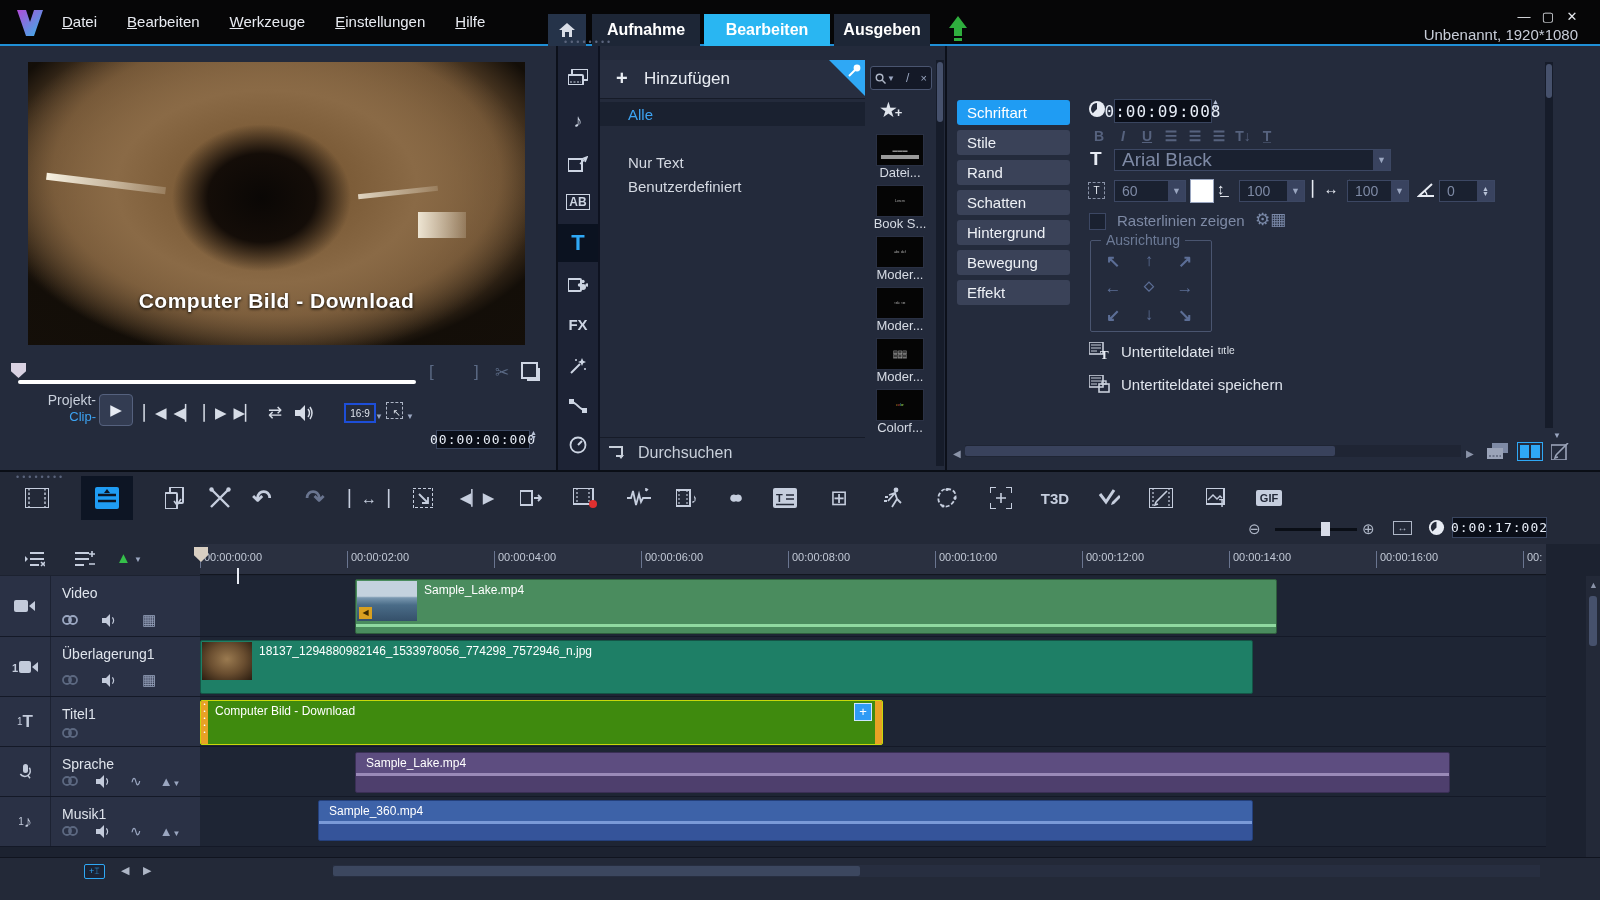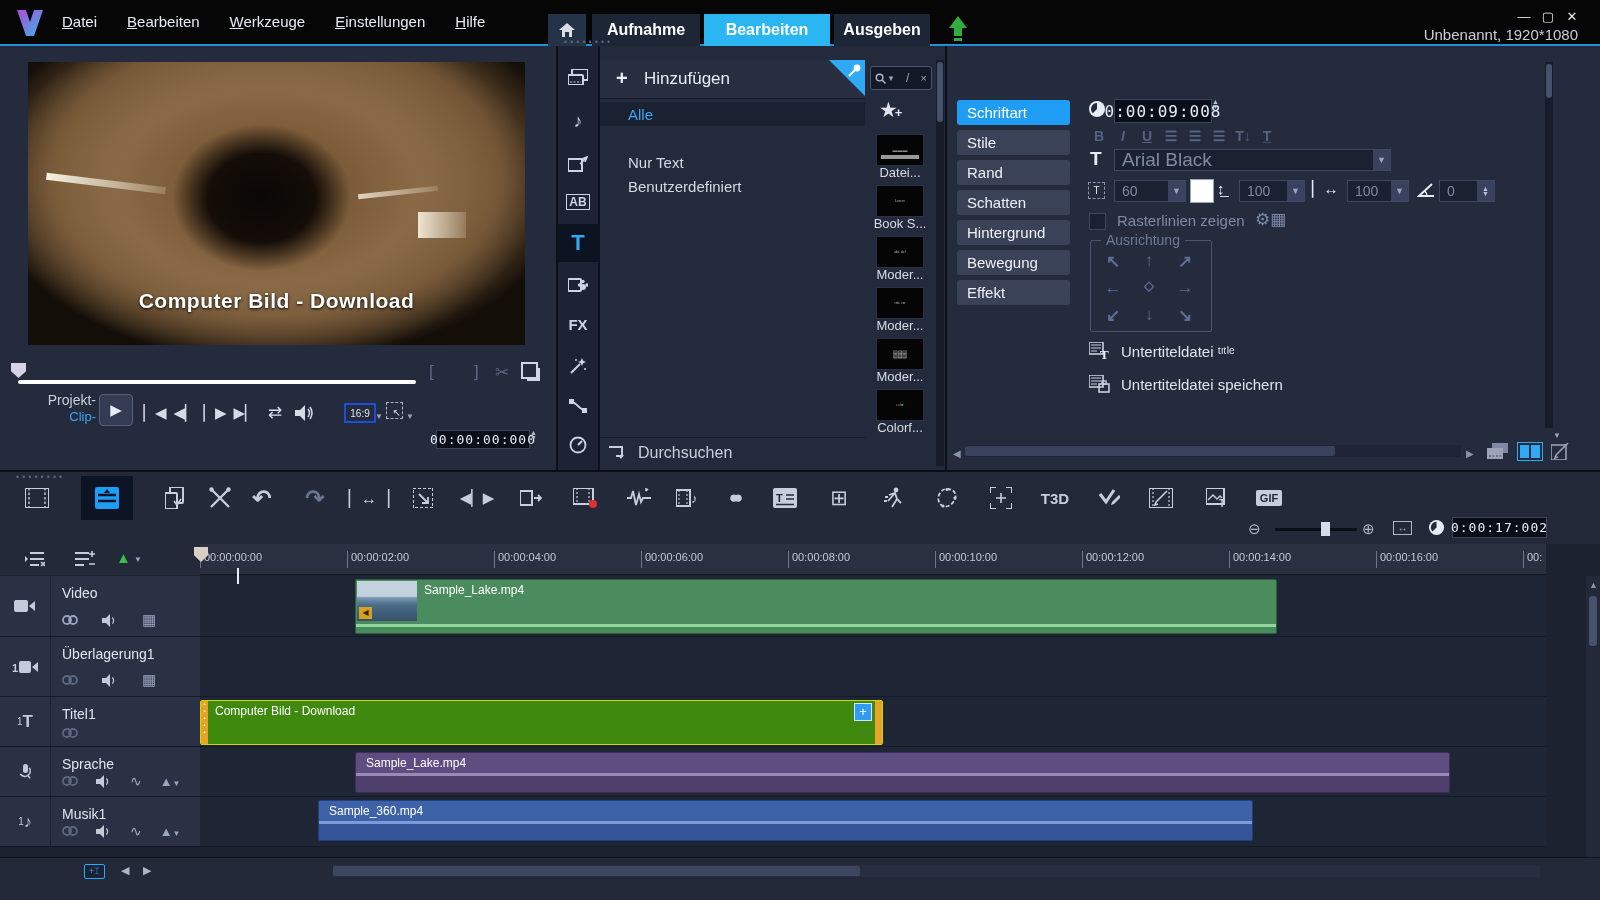--- a/index.html
+++ b/index.html
@@ -735,20 +735,24 @@
       </div>
     </div>
 
     <div class="clip" style="left:355px;top:35px;width:922px;height:55px;background:#4a8c5e;border:1px solid #2f5e3d">
       <div class="abs" style="left:1px;top:1px;width:60px;height:40px;background:linear-gradient(#c4d2de 0%,#c4d2de 38%,#7a98b0 42%,#4a6c88 60%,#35506a 100%)">
         <span class="abs" style="left:2px;bottom:2px;width:13px;height:12px;background:#d8a020;color:#3a2a00;font-size:8px;text-align:center;line-height:12px">◀</span>
       </div>
       <span class="clabel" style="left:68px">Sample_Lake.mp4</span>
       <div class="abs" style="left:0;right:0;bottom:6px;height:3px;background:#8fd9a0"></div>
     </div>
+    <div class="clip" style="left:200px;top:96px;width:1053px;height:54px;background:#1e7f66;border:1px solid #145546">
+      <div class="abs" style="left:1px;top:1px;width:50px;height:38px;background:radial-gradient(ellipse at 50% 45%, #9a7a50 0%, #6a4e30 50%, #2a1c10 100%)"></div>
+      <span class="clabel" style="left:58px">18137_1294880982146_1533978056_774298_7572946_n.jpg</span>
+    </div>
     <div class="clip" style="left:200px;top:156px;width:683px;height:45px;background:#3f8a0e;border:1px solid #c8d80a">
       <div class="abs" style="left:0;top:0;bottom:0;width:7px;background:#e8a225;color:#fff;font-size:6px;line-height:7px;text-align:center">•<br>•<br>•<br>•<br>•</div>
       <div class="abs" style="right:0;top:0;bottom:0;width:7px;background:#e8a225"></div>
       <span class="clabel" style="left:14px">Computer Bild - Download</span>
       <div class="abs" style="right:10px;top:2px;width:16px;height:16px;background:#2f9bf5;border:1px solid #cfe6ff;color:#fff;font-size:13px;text-align:center;line-height:15px">+</div>
     </div>
     <div class="clip" style="left:355px;top:208px;width:1095px;height:41px;background:linear-gradient(#5d4d80 0%,#5d4d80 52%,#9a8ab8 52%,#9a8ab8 58%,#4e3f6d 58%,#4e3f6d 100%);border:1px solid #3a2f55">
       <span class="clabel" style="left:10px">Sample_Lake.mp4</span>
     </div>
     <div class="clip" style="left:318px;top:256px;width:935px;height:41px;background:linear-gradient(#3d62a8 0%,#3d62a8 52%,#7a9ad8 52%,#7a9ad8 58%,#35549a 58%,#35549a 100%);border:1px solid #24407c">

